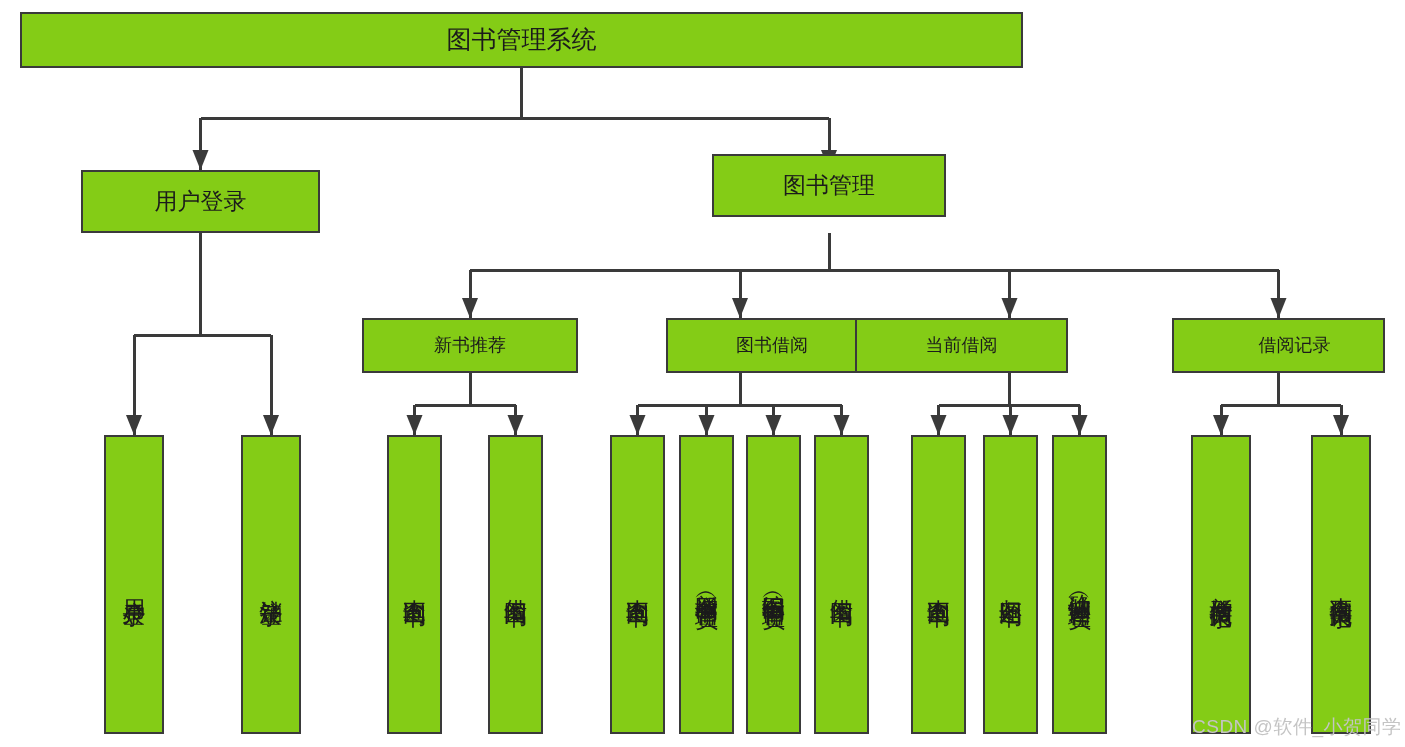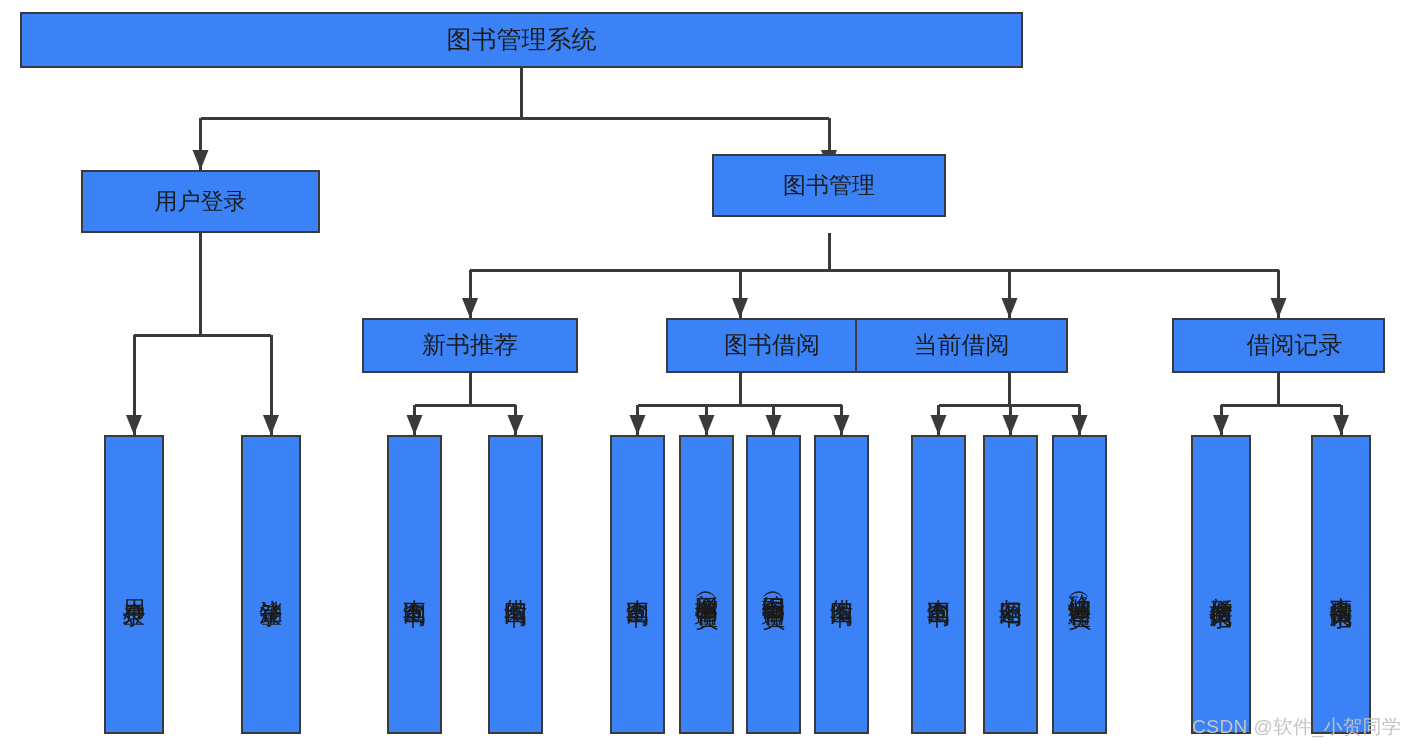--- a/index.html
+++ b/index.html
@@ -20,36 +20,36 @@
   #wires {
     position: absolute;
     left: 0;
     top: 0;
     width: 1405px;
     height: 747px;
   }
   .node {
     position: absolute;
     box-sizing: border-box;
-    background: #3b82f6;
+    background: #84cc16;
     border: 2.5px solid #3a3a3a;
     display: flex;
     align-items: center;
     justify-content: center;
     color: #1b1b1b;
     line-height: 1.18;
   }
   .node.root {
     font-size: 25px;
   }
   .node.level2 {
     font-size: 23px;
   }
   .node.level3 {
-    font-size: 24px;
+    font-size: 18px;
   }
   .node.leaf {
     font-size: 23px;
     writing-mode: vertical-rl;
     text-orientation: upright;
     letter-spacing: 2px;
     padding: 6px 0;
   }
   .node .label {
     display: block;

